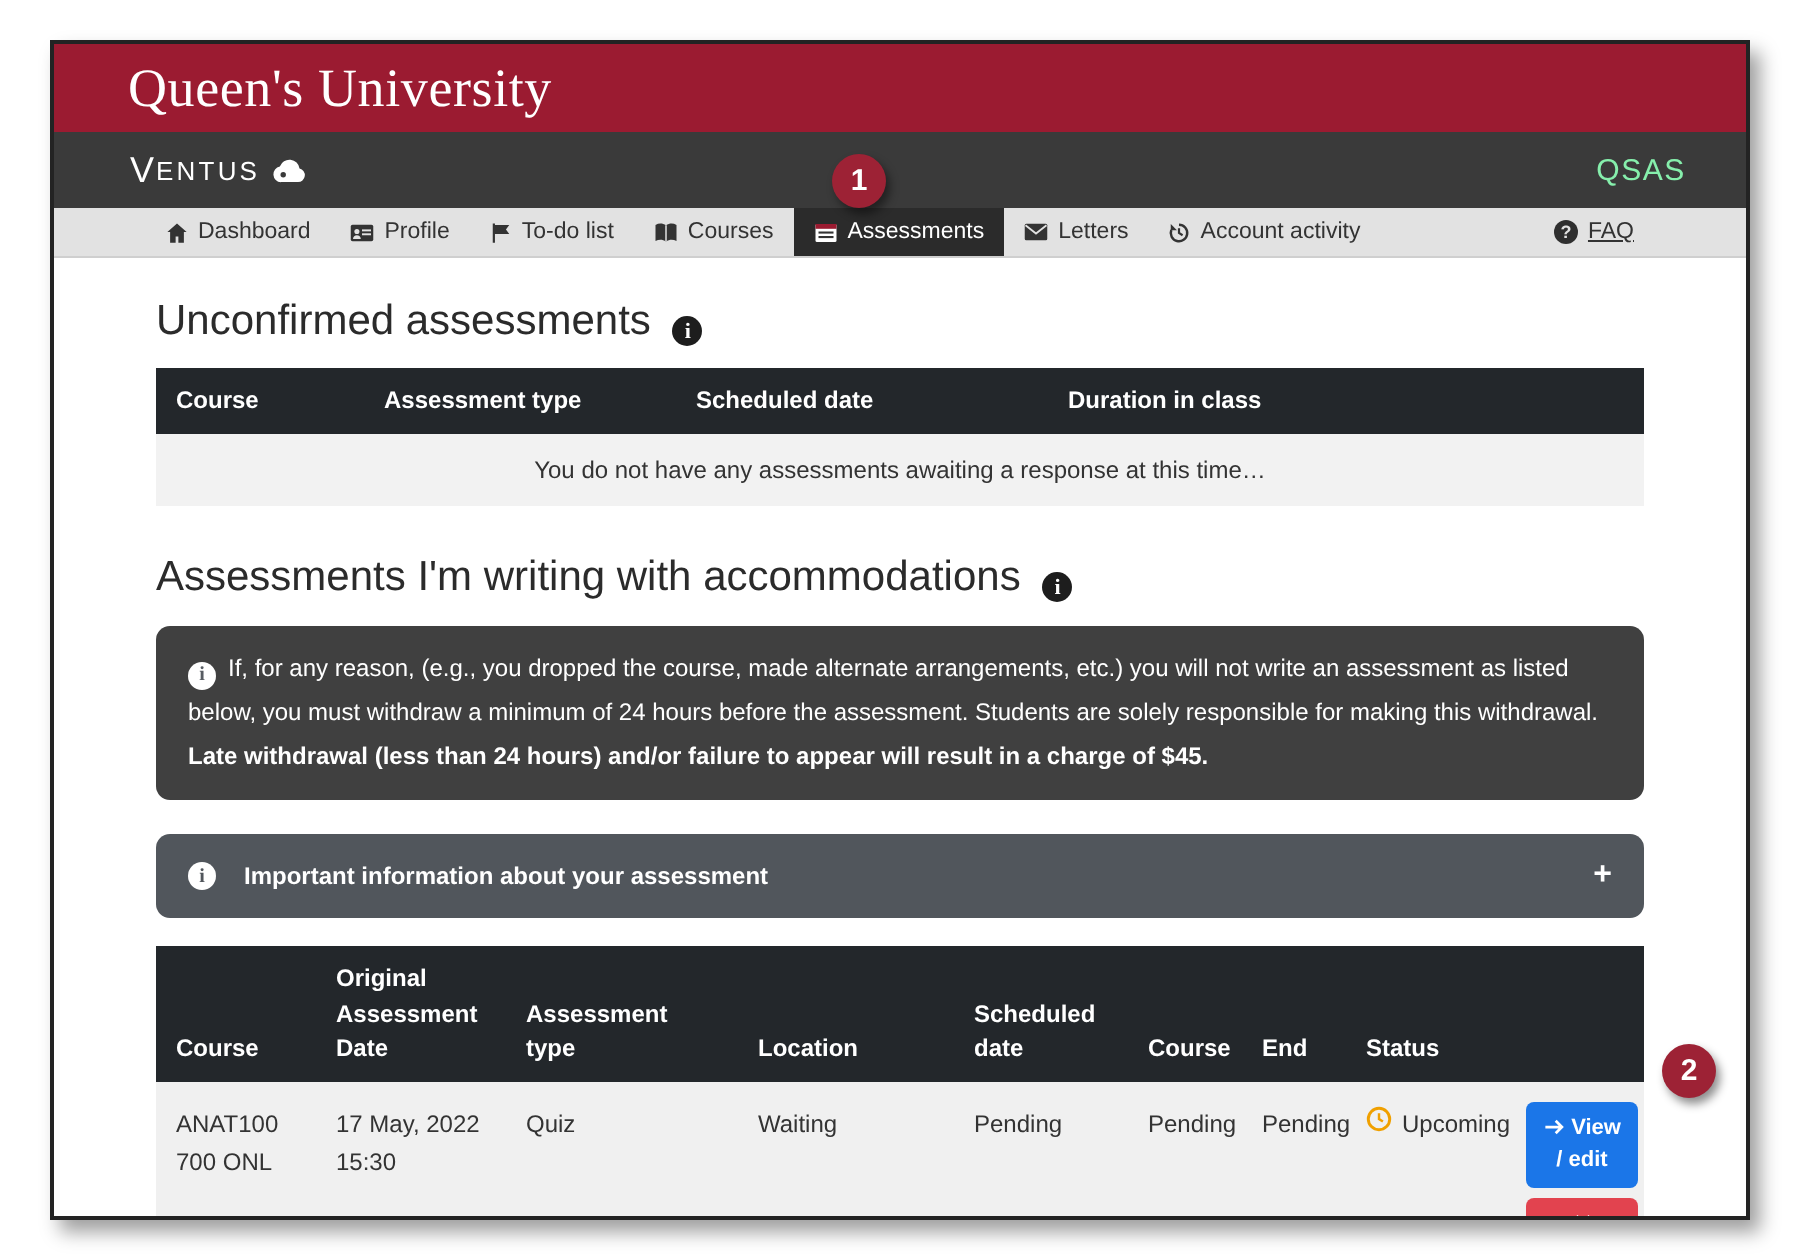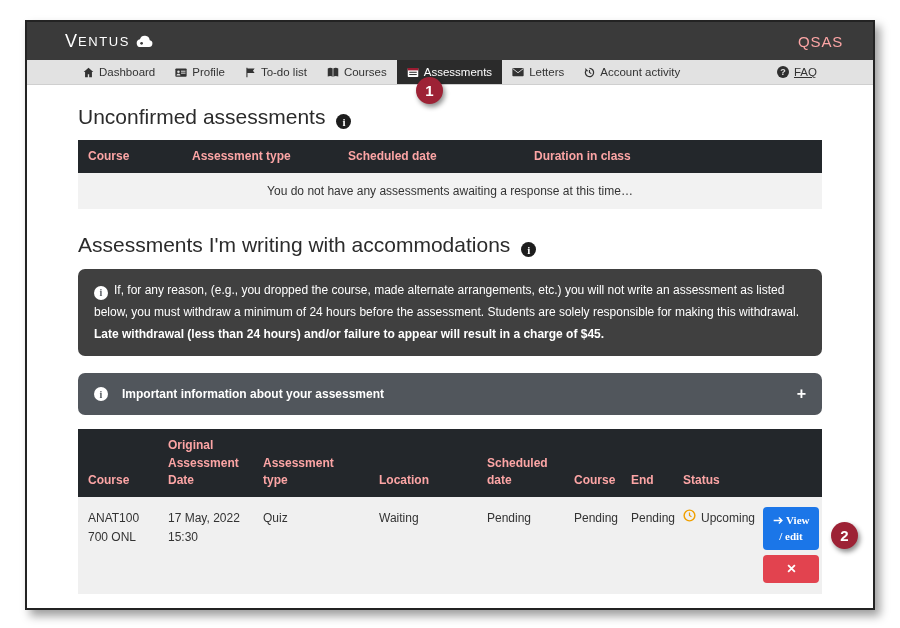--- a/index.html
+++ b/index.html
@@ -17,21 +17,21 @@
   .masthead { height: 44px; background: #9b1b31; display: flex; align-items: center; padding-left: 37px; }
   .masthead-title { color: #fff; font-family: "Liberation Serif", serif; font-size: 27px; letter-spacing: .3px; }
 
   
   .ventus-bar { height: 38px; background: #3a3a3a; display: flex; align-items: center; padding: 0 30px 0 38px; }
   .brand { color: #fff; display: flex; align-items: center; }
   .brand .b1 { font-size: 18px; letter-spacing: 1px; }
   .brand .b2 { font-size: 13px; letter-spacing: 1.6px; }
   .brand .cloud { margin-left: 6px; display: inline-flex; }
   .ventus-bar .spacer { flex: 1; }
-  .org-label { color: #fca5a5; font-size: 15px; letter-spacing: .8px; }
+  .org-label { color: #86efac; font-size: 15px; letter-spacing: .8px; }
 
   
   .navbar { height: 25px; background: #e2e2e2; display: flex; align-items: stretch;
             font-size: 11.5px; color: #333; padding: 0 46px; border-bottom: 1px solid #cfcfcf; justify-content: flex-end; }
   .nav-item { display: flex; align-items: center; gap: 5px; padding: 0 10px; cursor: pointer; white-space: nowrap; }
   .nav-item.active { background: #2b2b2b; color: #fff; }
   .nav-item svg { display: block; }
   .nav-right { margin-left: auto; display: flex; }
   .underline { text-decoration: underline; }
   .qmark { width: 12px; height: 12px; border-radius: 50%; background: #2f2f2f; color: #e2e2e2;
@@ -39,21 +39,21 @@
 
   
   .content { padding: 0 51px; }
   .section-title { display: flex; align-items: flex-end; gap: 11px; font-size: 21px; font-weight: 400;
                    color: #2b2b2b; margin: 20px 0 11px; }
   .info-dot { width: 15px; height: 15px; border-radius: 50%; background: #1d1d1d; color: #fff;
               font-family: "Liberation Serif", serif; font-weight: bold; font-size: 11px;
               display: inline-flex; align-items: center; justify-content: center; cursor: pointer; flex: none; }
 
   table { width: 100%; border-collapse: collapse; font-size: 12px; table-layout: fixed; }
-  thead th { background: #23272b; color: #fca5a5; font-weight: bold; text-align: left;
+  thead th { background: #23272b; color: #ffffff; font-weight: bold; text-align: left;
              padding: 8px 10px; vertical-align: bottom; line-height: 1.45; }
   .t1 td { background: #f2f2f2; color: #333; text-align: center; padding: 11px 10px; }
   .t2 { margin-bottom: 4px; }
   .t2 tbody td { background: #f0f0f0; color: #333; vertical-align: top; padding: 12px 10px;
                  height: 97px; line-height: 1.55; }
 
   
   .notice { background: #404040; border-radius: 7px; color: #fff; padding: 11px 16px;
             font-size: 12px; line-height: 1.8; margin: 12px 0 17px; }
   .notice b { font-weight: bold; }
@@ -67,37 +67,40 @@
   .collapse-bar .plus { margin-left: auto; font-size: 16px; font-weight: bold; line-height: 1; }
 
   
   .status-cell { white-space: nowrap; }
   .status-wrap { display: flex; align-items: center; gap: 5px; }
   .btn { display: block; width: 56px; border: none; border-radius: 4px; color: #fff;
          font-family: inherit; font-size: 11px; font-weight: bold; line-height: 1.4;
          padding: 6px 2px; text-align: center; cursor: pointer; }
   .btn-view { background: #1b76e8; margin-bottom: 5px; }
   .btn-withdraw { background: #e2434f; }
-  .btn .line { display: block; font-family: Liberation Serif, serif; }
+  .btn .line { display: block; }
   .btn svg { vertical-align: -1px; }
 
   
   .step-badge { position: absolute; width: 27px; height: 27px; border-radius: 50%;
                 background: #9d2235; color: #fff; font-size: 15px; font-weight: bold;
                 display: flex; align-items: center; justify-content: center;
                 box-shadow: 2px 3px 5px rgba(0,0,0,.45); z-index: 10; }
   #badge1 { left: 389px; top: 55px; }
   #badge2 { left: 804px; top: 500px; }
 </style>
 </head>
 <body>
 
 <div class="page">
   <div class="card">
 
+    <div class="masthead">
+      <span class="masthead-title">Queen's University</span>
+    </div>
 
     <div class="ventus-bar">
       <span class="brand">
         <span class="b1">V</span>
           <span class="b2">ENTUS</span>
         <span class="cloud">
           <svg width="17" height="13" viewBox="0 0 20 14">
               <path fill="#fff" d="M5.2 13.6A4.7 4.7 0 0 1 4.6 4.3 6 6 0 0 1 16.2 5.6a4 4 0 0 1-1 7.9H5.2z"></path>
               <circle cx="6.6" cy="9.2" r="1.6" fill="#3a3a3a"></circle>
               <path fill="#3a3a3a" d="M6.6 7.2a2 2 0 0 0 0 4z" opacity=".0"></path>

